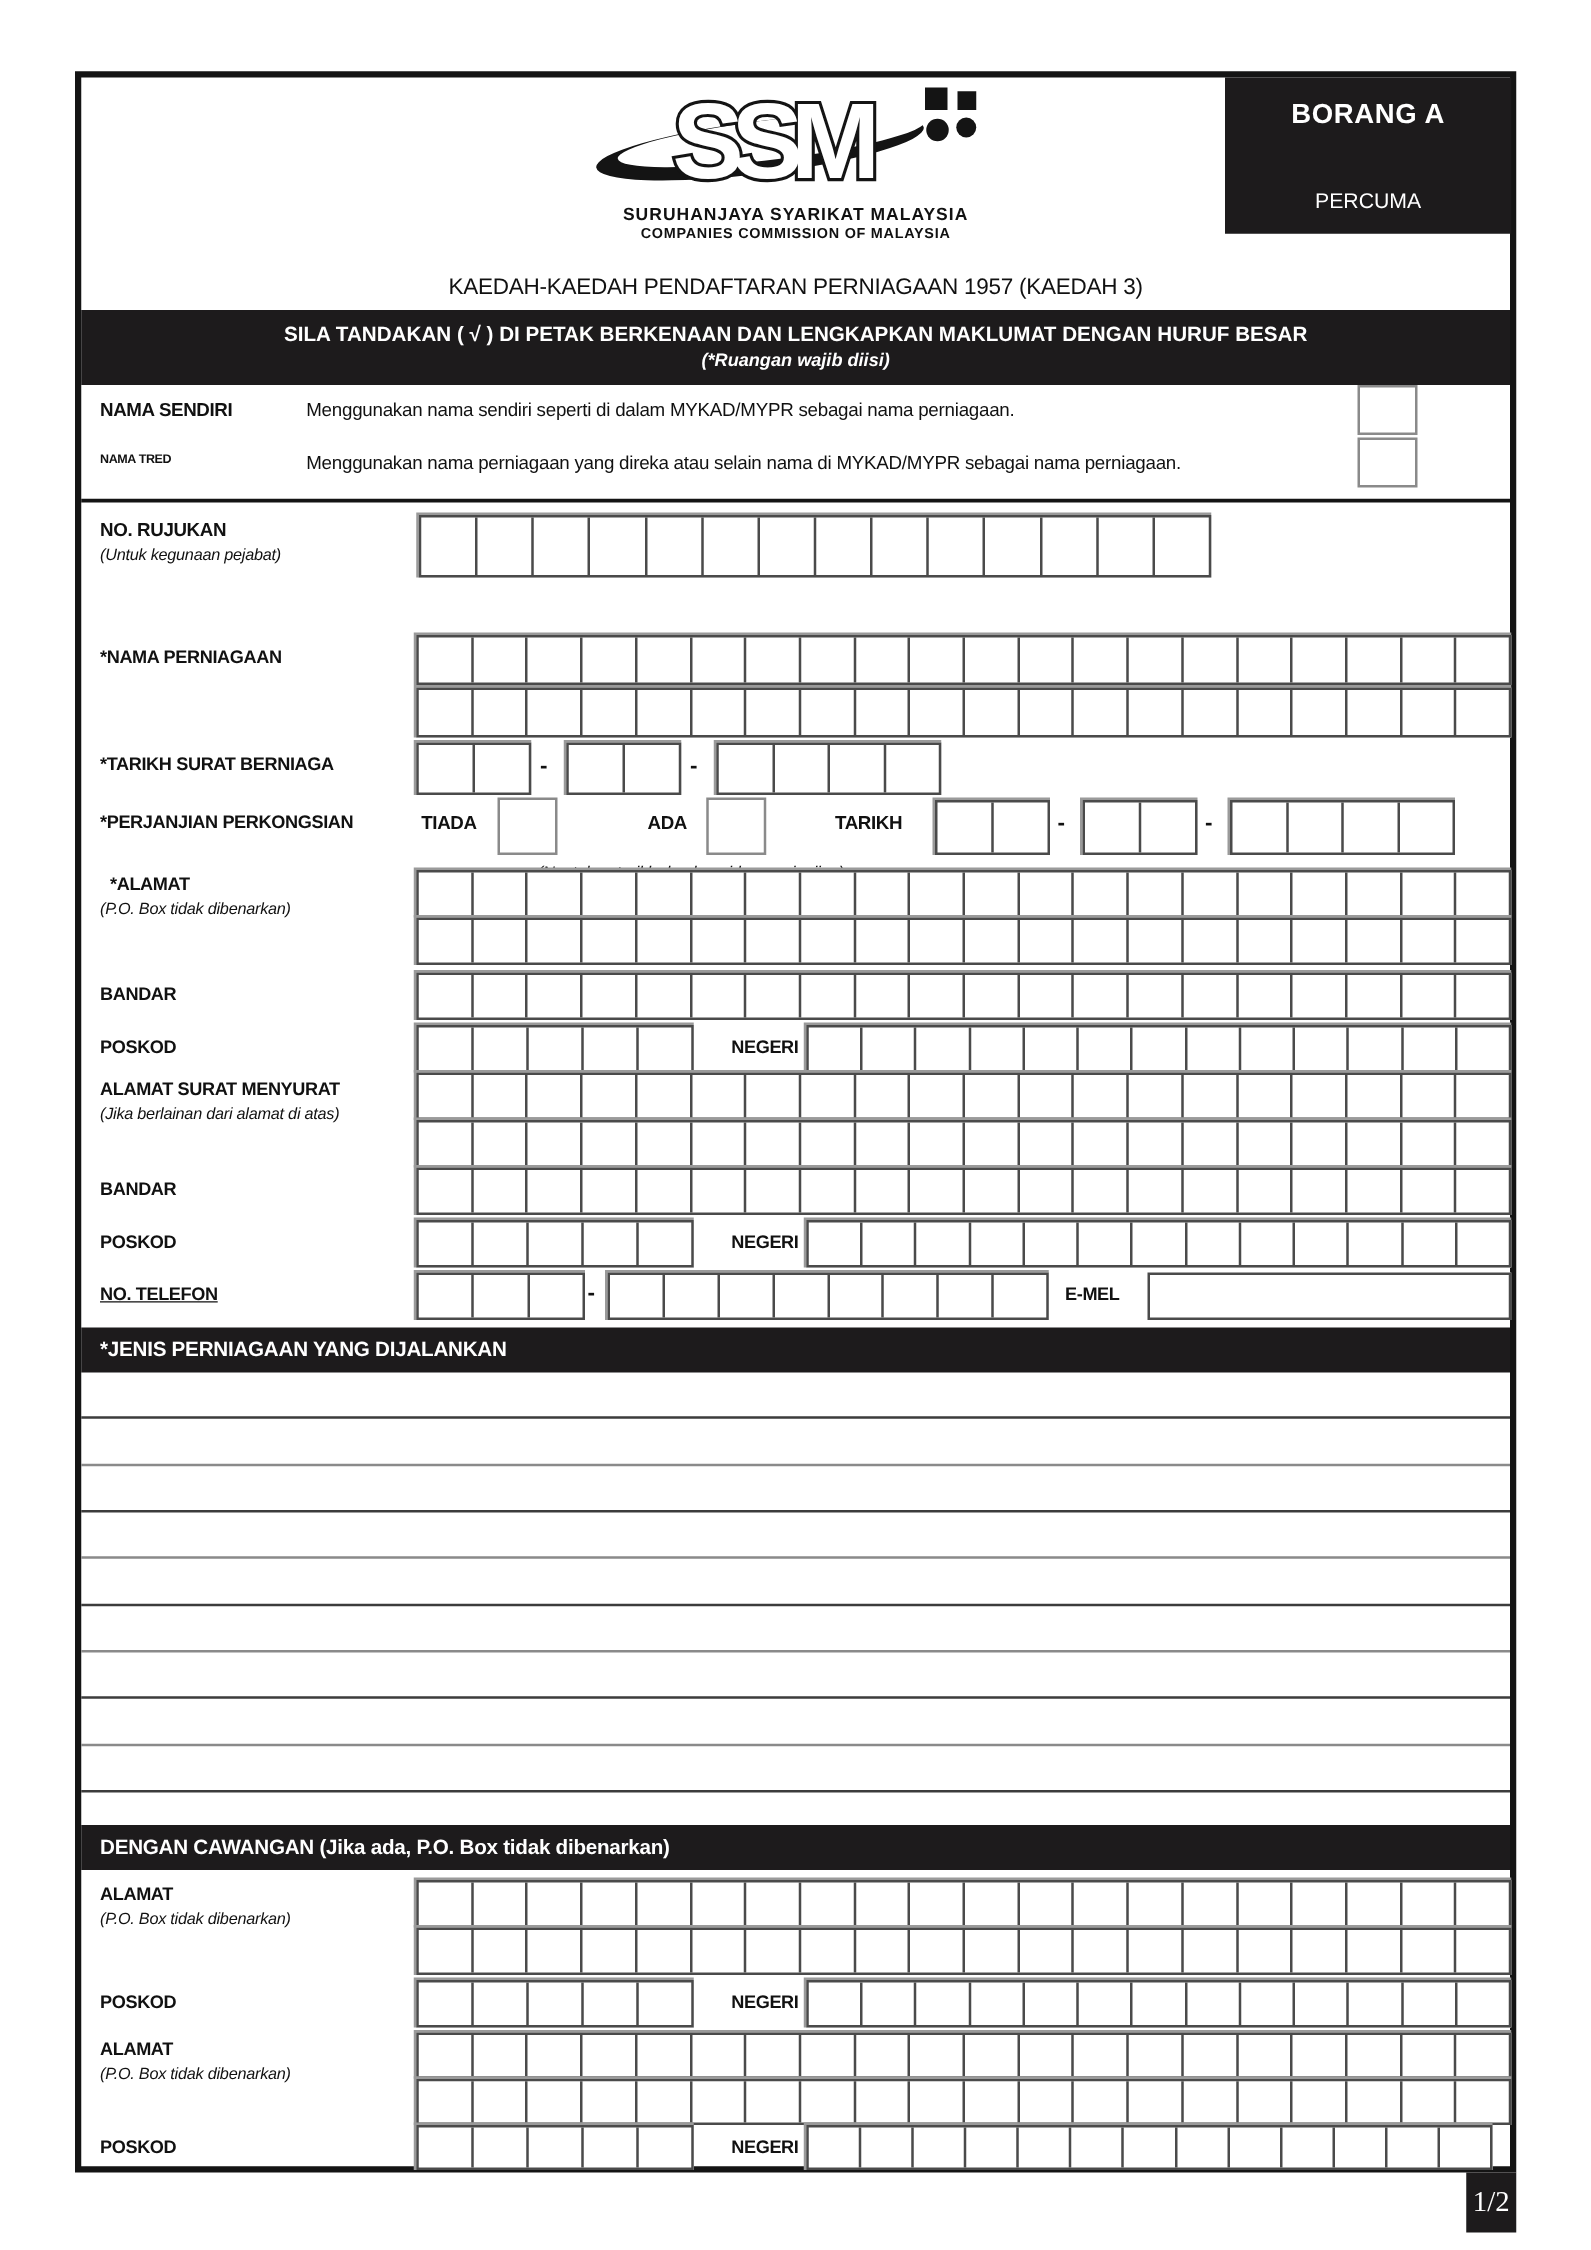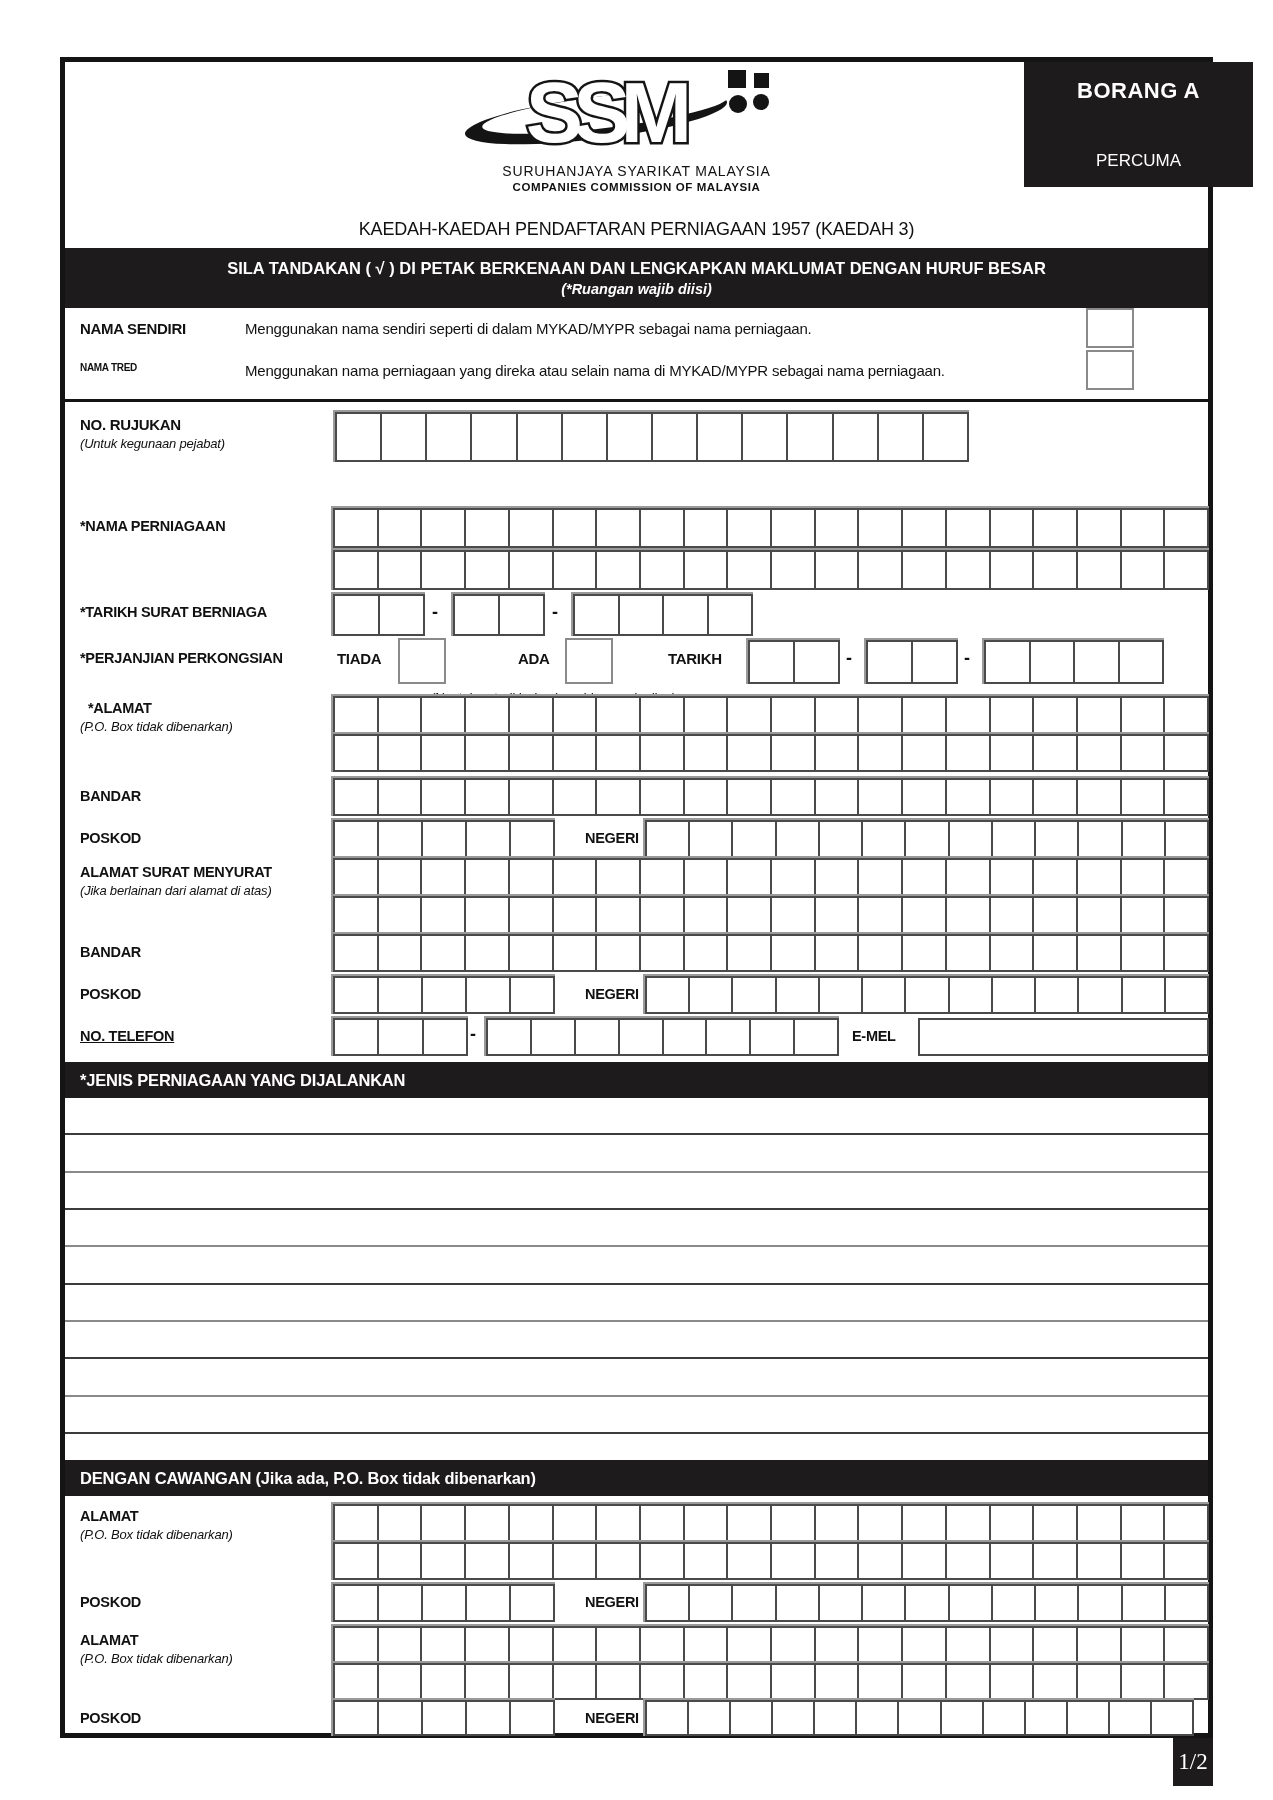--- a/index.html
+++ b/index.html
@@ -19,48 +19,48 @@
   .chk{border:2px solid #8a8a8a;background:#fff;}
   .dash{font-weight:bold;font-size:18px;}
   .rows{left:65px;width:1143px;display:flex;flex-direction:column;}
   .rows .line-row{flex:1;border-bottom:2px solid #3c3c3c;}
   .rows .line-row:nth-child(even){border-bottom-color:#8a8a8a;}
   .badge{background:#1d1b1c;color:#fff;display:flex;flex-direction:column;align-items:center;justify-content:center;}
   .pagenum{background:#1d1b1c;color:#fff;display:flex;align-items:center;justify-content:center;
            font-family:"Liberation Serif","DejaVu Serif",serif;font-size:23px;}
   .title1{font-weight:bold;font-size:19px;letter-spacing:-0.2px;}
   .title2{font-size:18px;letter-spacing:-0.2px;}
-  .orgline1{font-weight:normal;font-size:14px;letter-spacing:0.8px;}
+  .orgline1{font-weight:bold;font-size:14px;letter-spacing:0.8px;}
   .orgline2{font-weight:bold;font-size:11.5px;letter-spacing:0.6px;}
   .ctr{width:100%;text-align:center;}
 </style>
 </head>
 <body>
 
 <div class="page">
 
   <div class="abs form-border"></div>
 
-  <div class="abs" style="left:456px;top:60px;width:336px;height:102px;">
+  <div class="abs" style="left:468px;top:60px;width:336px;height:102px;">
     <svg width="336" height="102" viewBox="0 0 336 102">
       <g transform="rotate(-7 140 58)">
         <ellipse cx="140" cy="58" rx="132" ry="21" fill="#141414"></ellipse>
         <ellipse cx="150" cy="53" rx="124" ry="16" fill="#ffffff"></ellipse>
       </g>
       <text x="148" y="82" text-anchor="middle" font-family="Liberation Sans, sans-serif" font-size="86" font-weight="bold" letter-spacing="-10" fill="#ffffff" stroke="#141414" stroke-width="5" paint-order="stroke">SSM</text>
       <rect x="272" y="10" width="18" height="18" fill="#141414"></rect>
       <rect x="298" y="13" width="15" height="15" fill="#141414"></rect>
       <circle cx="282" cy="44" r="9" fill="#141414"></circle>
       <circle cx="305" cy="42" r="8" fill="#141414"></circle>
     </svg>
   </div>
   <div class="abs ctr orgline1" style="left:0;top:163px;">SURUHANJAYA SYARIKAT MALAYSIA</div>
   <div class="abs ctr orgline2" style="left:0;top:181px;">COMPANIES COMMISSION OF MALAYSIA</div>
 
-  <div class="abs badge" style="left:1024px;top:62px;width:229px;height:125px;gap:44px;">
+  <div class="abs badge" style="left:980px;top:62px;width:229px;height:125px;gap:44px;">
     <div style="font-weight:bold;font-size:22px;letter-spacing:0.5px;">BORANG A</div>
     <div style="font-size:17px;margin-top:3px;">PERCUMA</div>
   </div>
 
   <div class="abs ctr title2" style="left:0;top:219px;">KAEDAH-KAEDAH PENDAFTARAN PERNIAGAAN 1957 (KAEDAH 3)</div>
 
   <div class="abs bar bar-center" style="top:248px;height:60px;">
     <div style="font-weight:bold;font-size:16.5px;">SILA TANDAKAN ( √ ) DI PETAK BERKENAAN DAN LENGKAPKAN MAKLUMAT DENGAN HURUF BESAR</div>
     <div style="font-style:italic;font-weight:600;font-size:14.5px;margin-top:3px;">(*Ruangan wajib diisi)</div>
   </div>

